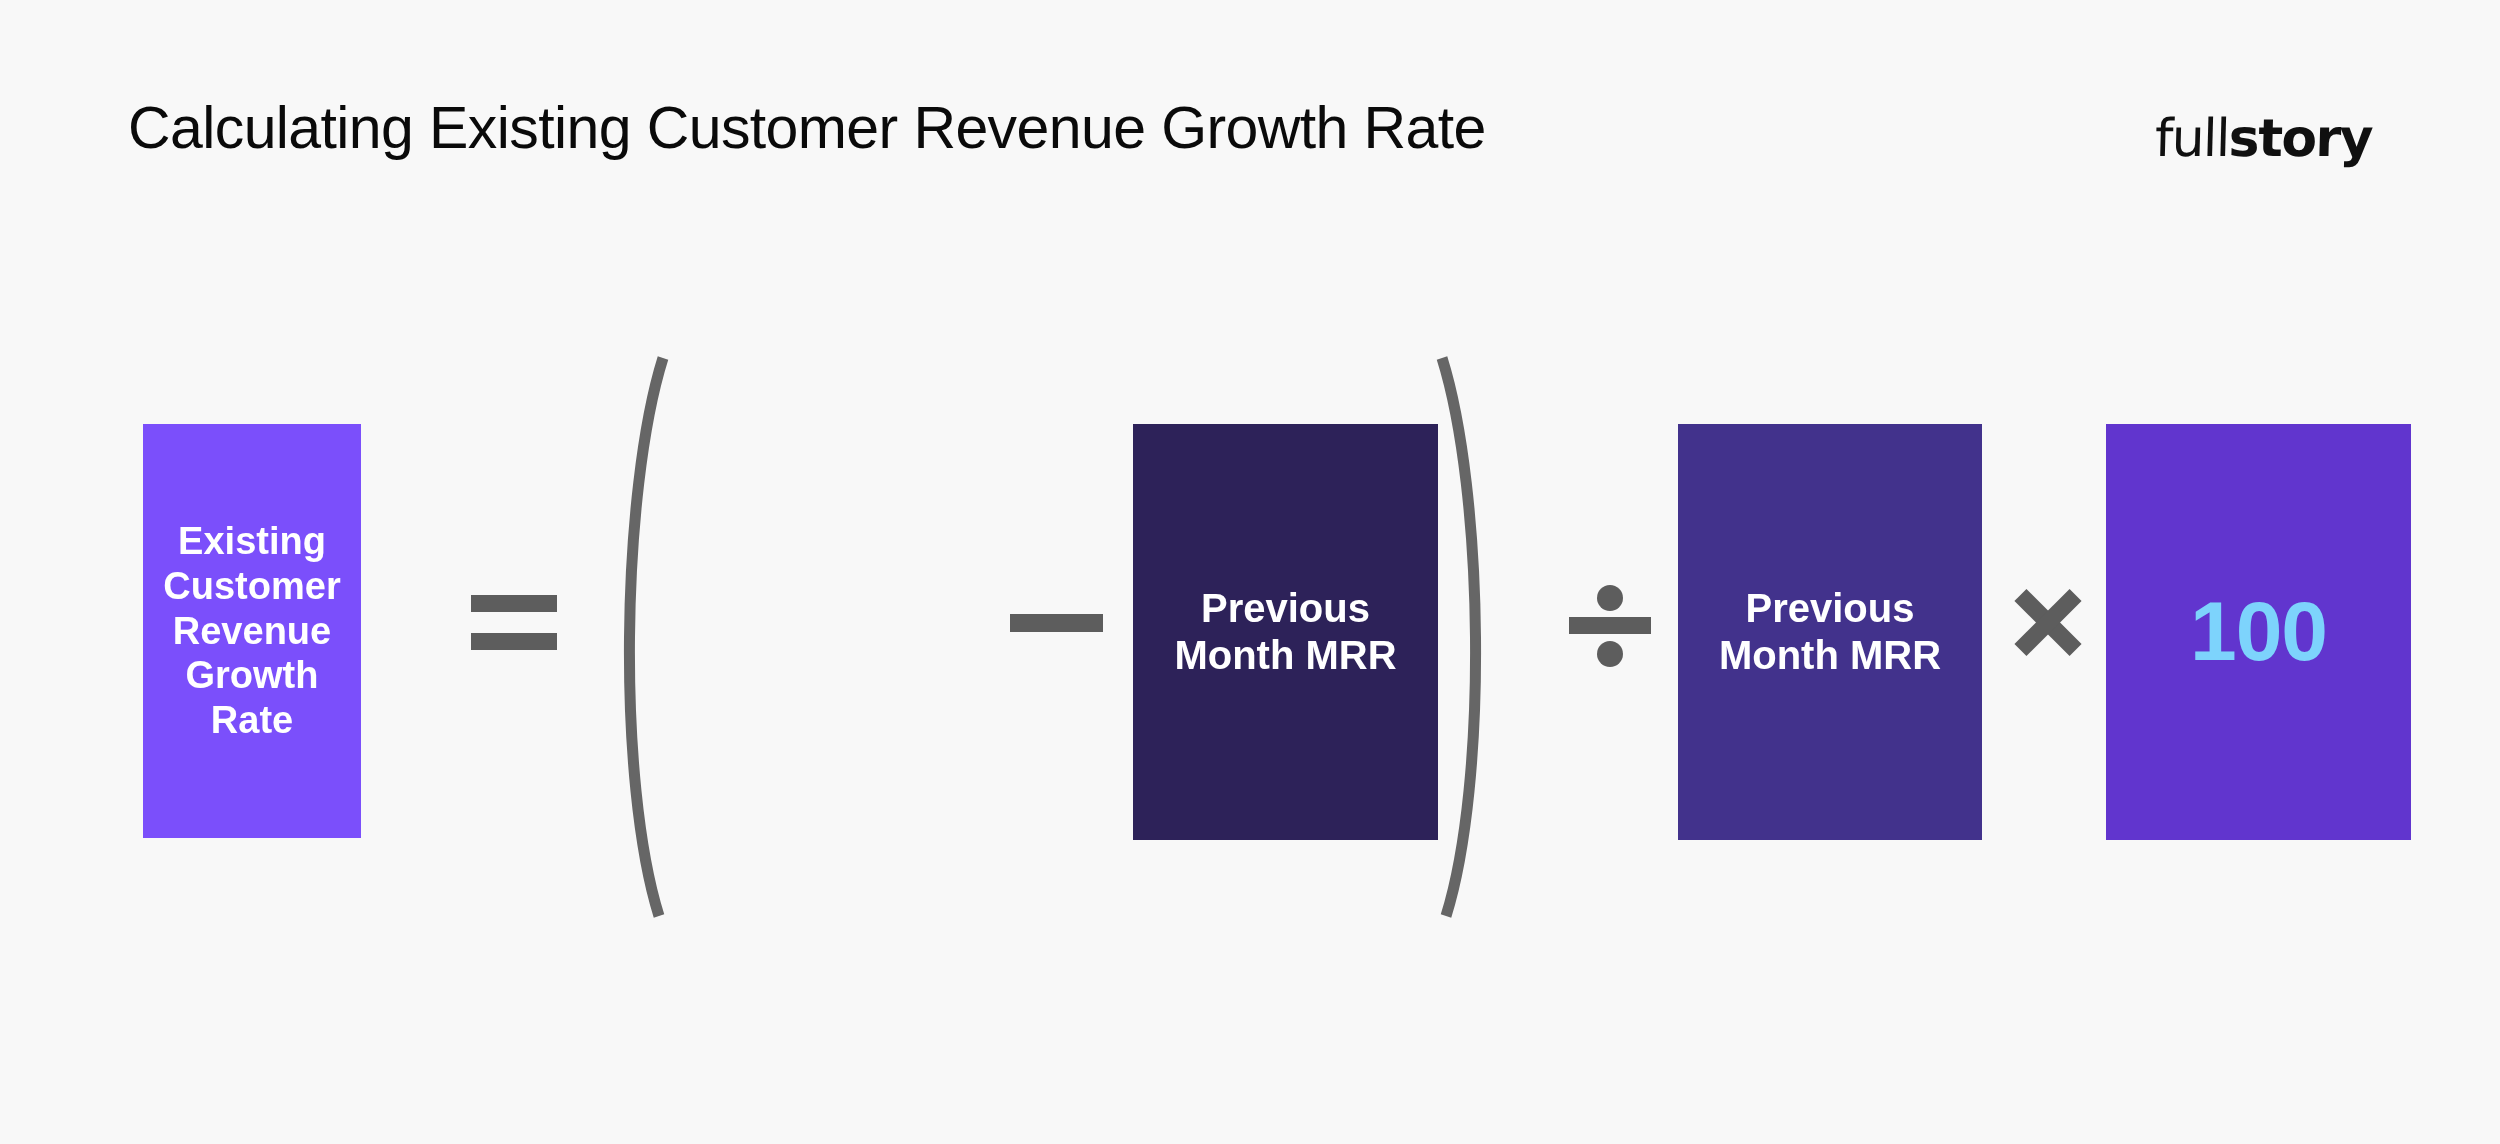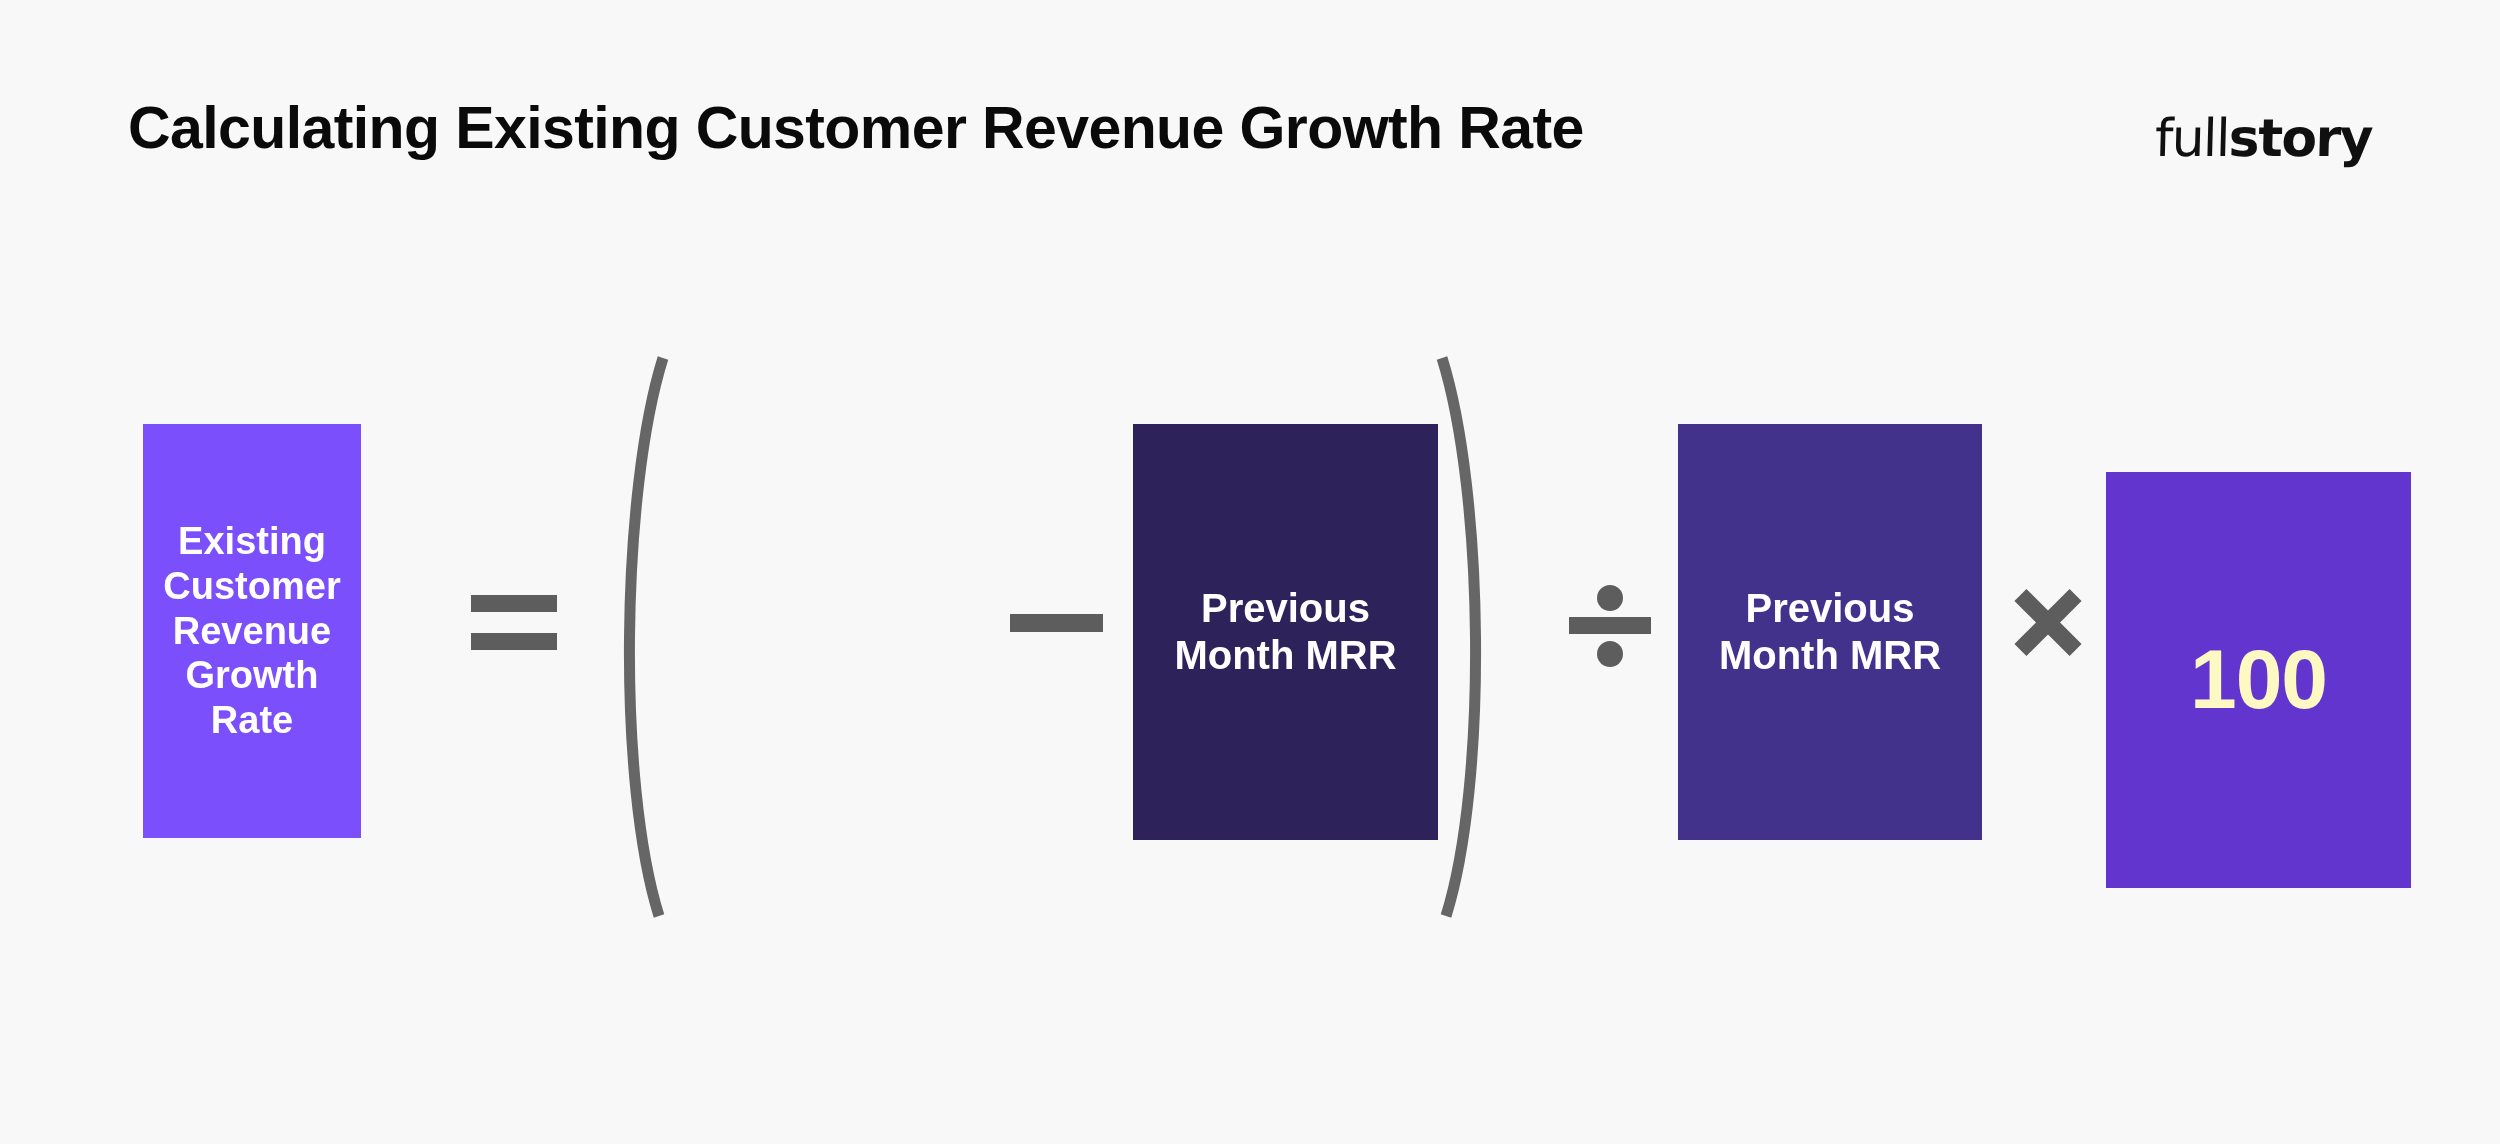--- a/index.html
+++ b/index.html
@@ -28,21 +28,21 @@
     left: 0;
     top: 0;
     width: 2500px;
     height: 230px;
   }
   #page-title {
     position: absolute;
     left: 128px;
     top: 98px;
     font-size: 59px;
-    font-weight: bold;
+    font-weight: normal;
     letter-spacing: -0.6px;
     color: #0a0a0a;
     white-space: nowrap;
     line-height: 1.05;
   }
   #brand-logo {
     position: absolute;
     left: 2155px;
     top: 108px;
     font-size: 52px;
@@ -191,16 +191,16 @@
       <span class="dot d-bot" style="background: rgb(93, 93, 93);"></span>
     </div>
 
     <div class="fbox" id="box-previous-mrr2" style="background-color: rgb(66, 50, 140); color: rgb(255, 255, 255);">Previous Month MRR</div>
 
     <div class="op" id="op-times">
       <span class="stroke s1" style="background: rgb(93, 93, 93);"></span>
       <span class="stroke s2" style="background: rgb(93, 93, 93);"></span>
     </div>
 
-    <div class="fbox" id="box-hundred" style="background-color: rgb(97, 53, 206); color: #fef9c3; margin-top: 48px;">100</div>
+    <div class="fbox" id="box-hundred" style="background-color: rgb(97, 53, 206); color: #7dd3fc;">100</div>
 
   </div>
 </div>
 
 </body></html>

